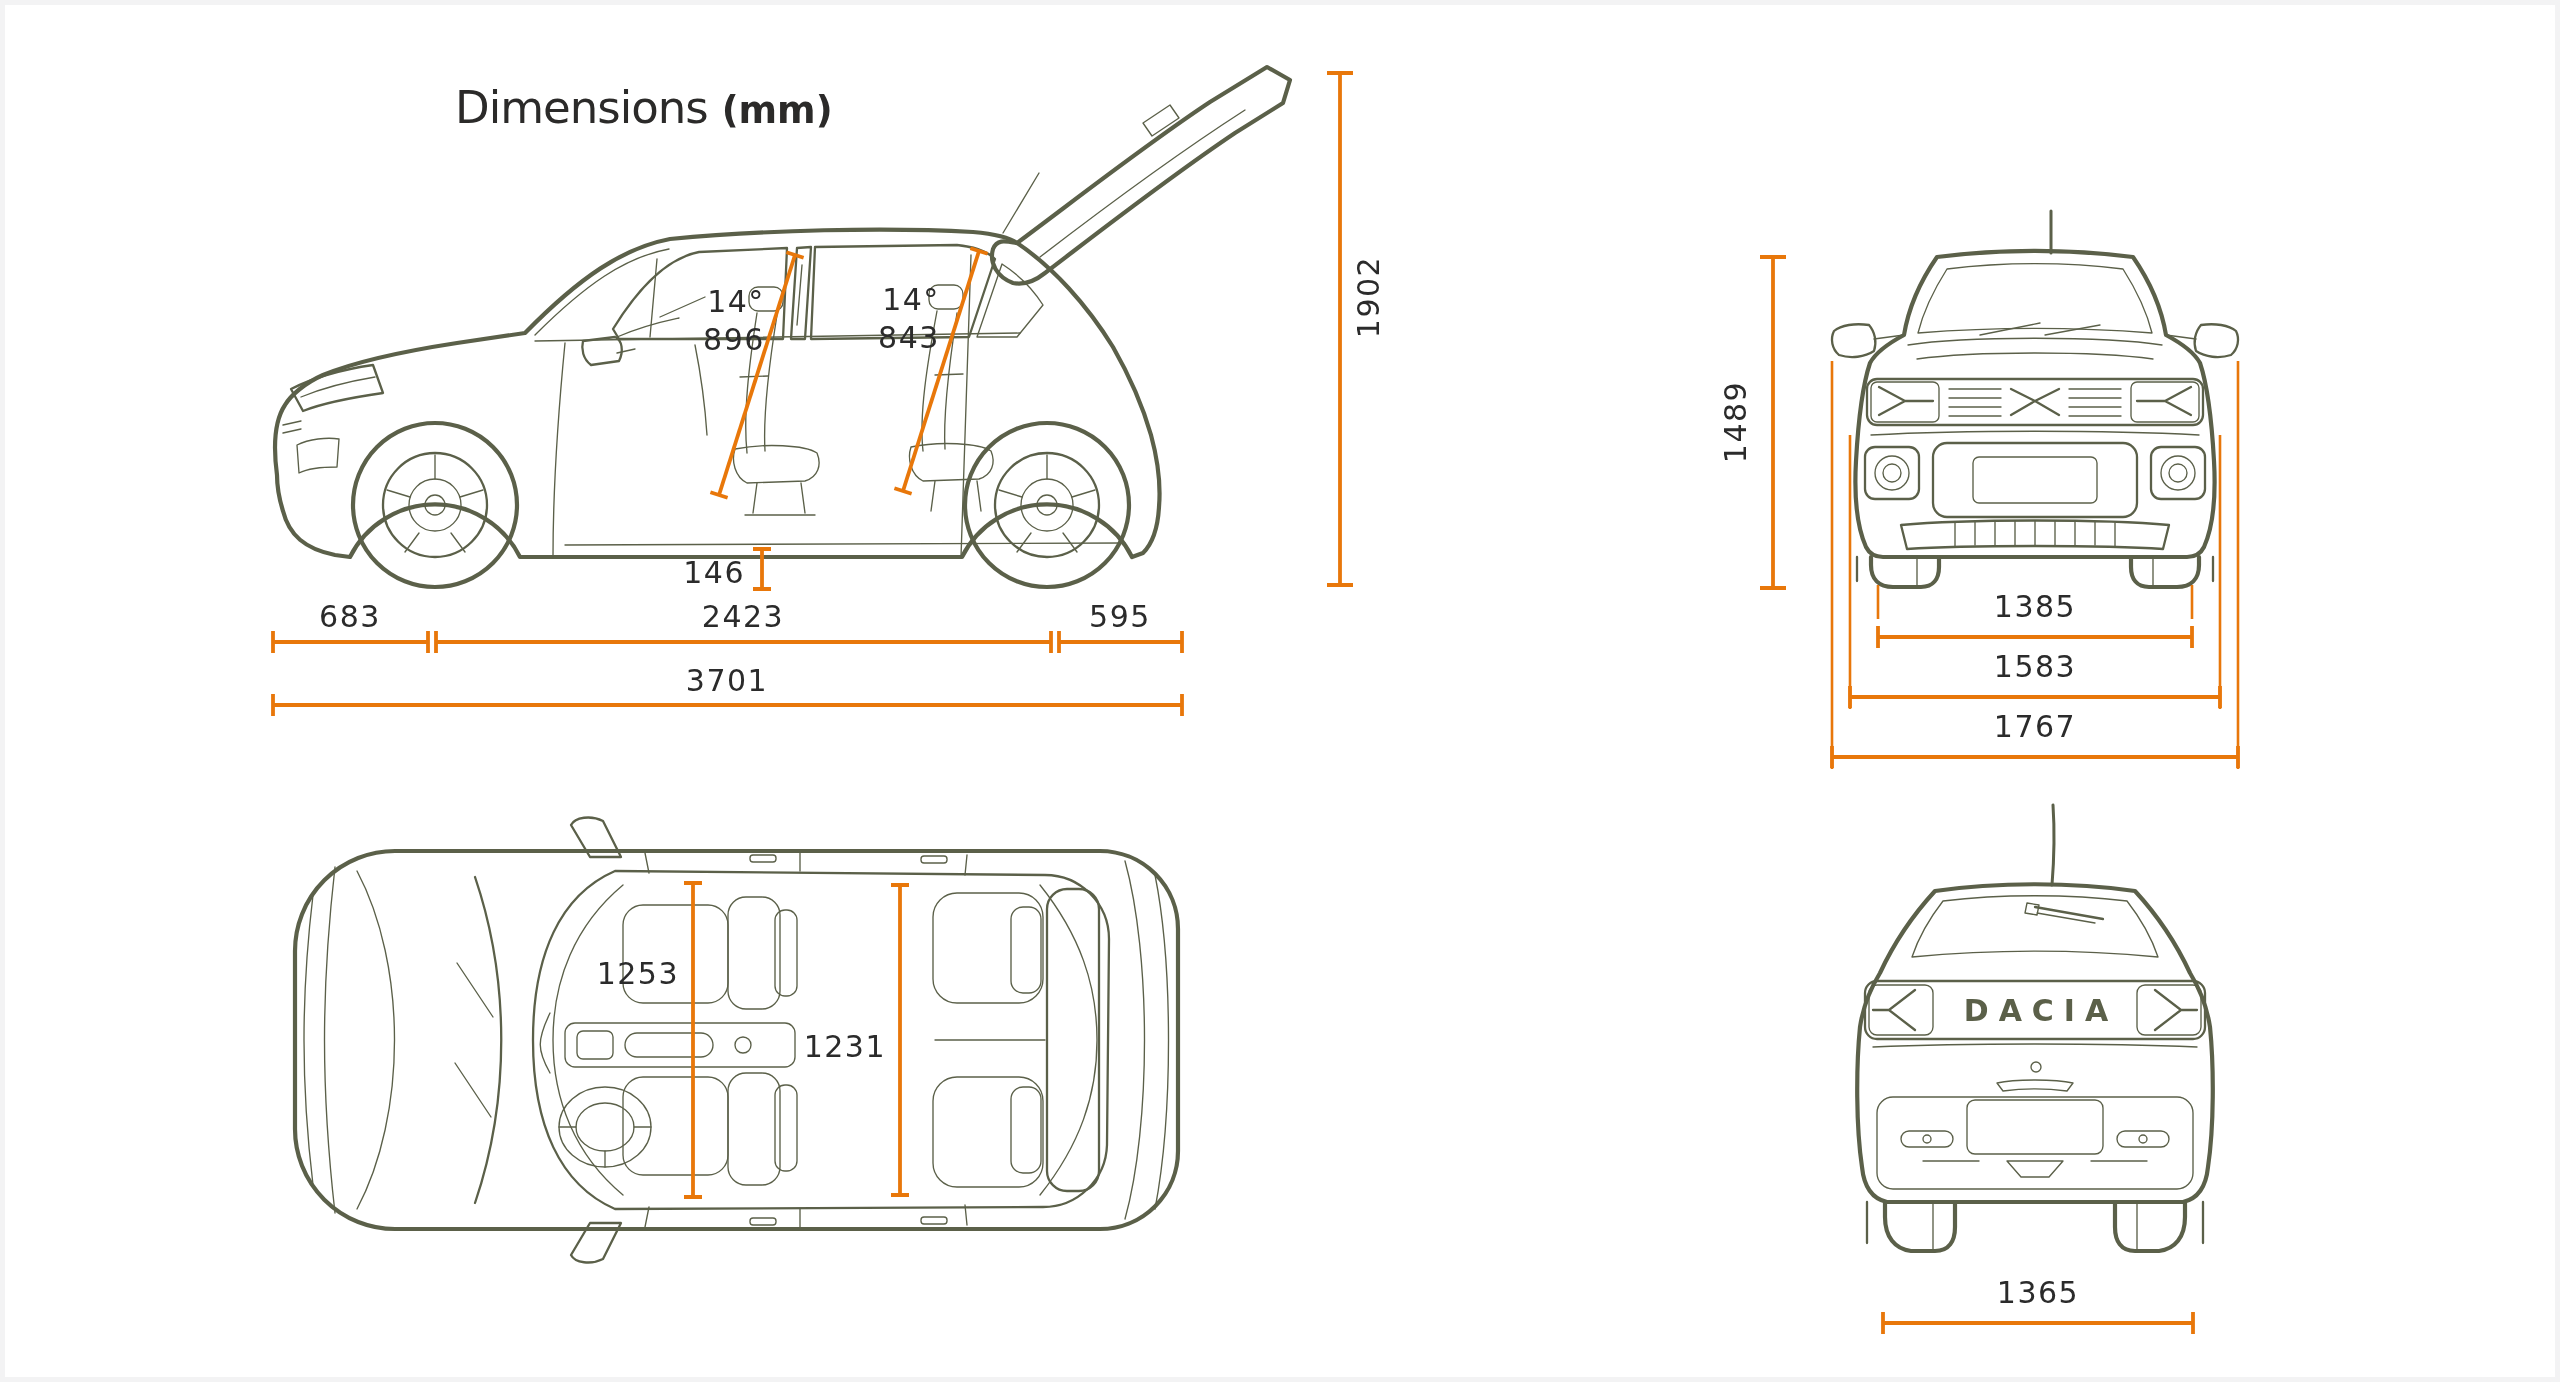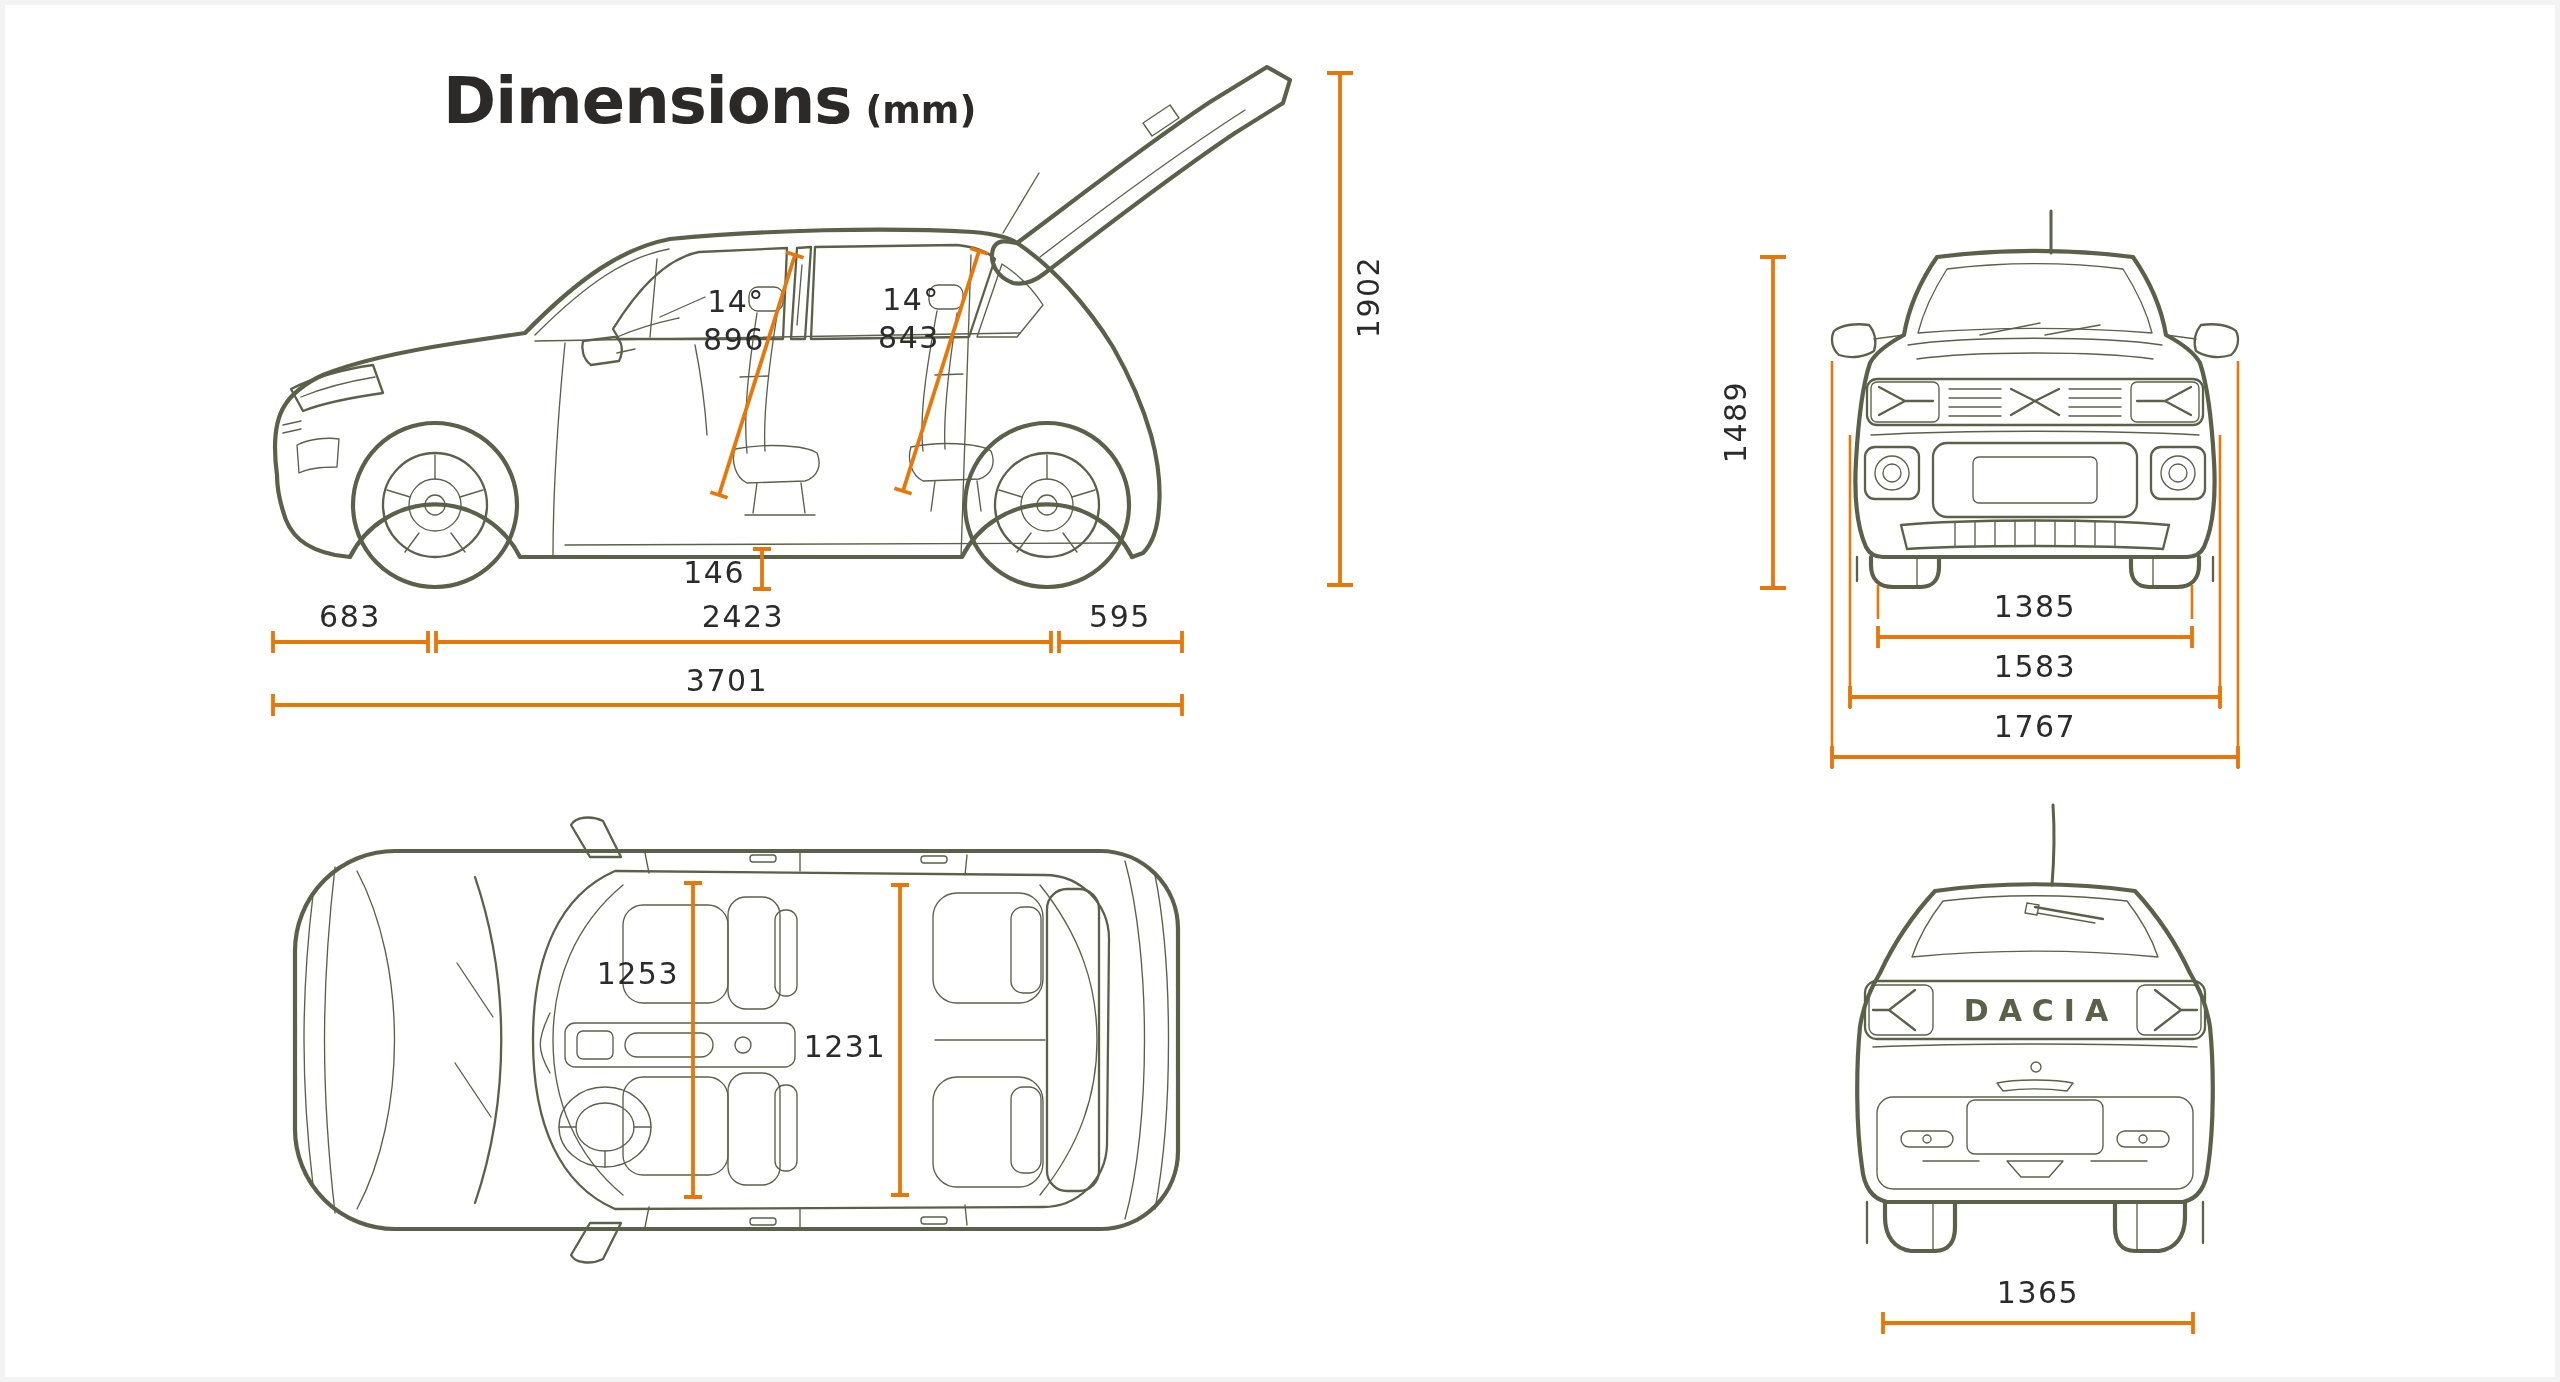--- a/index.html
+++ b/index.html
@@ -11,21 +11,21 @@
   }
   .canvas{
     position:absolute;left:5px;top:5px;right:5px;bottom:5px;
     background:#ffffff;
   }
   .title{
     position:absolute;left:438px;top:48px;
     display:flex;align-items:baseline;gap:14px;
     color:#2b2a29;
   }
-  .title .main{font-size:64px;font-weight:700;letter-spacing:-1px;}
+  .title .main{font-size:45px;font-weight:400;letter-spacing:-1px;margin-left:12px;}
   .title .unit{font-size:37px;font-weight:700;margin-top:36px;}
   svg{position:absolute;left:0;top:0;}
   
   .car{stroke:#5b6049;fill:none;stroke-linejoin:round;stroke-linecap:round;}
   .w4{stroke-width:4.2;}
   .w3{stroke-width:3;}
   .w25{stroke-width:2.3;}
   .w13{stroke-width:1.35;}
   
   .dim{stroke:#e8770a;fill:none;stroke-linecap:butt;}

